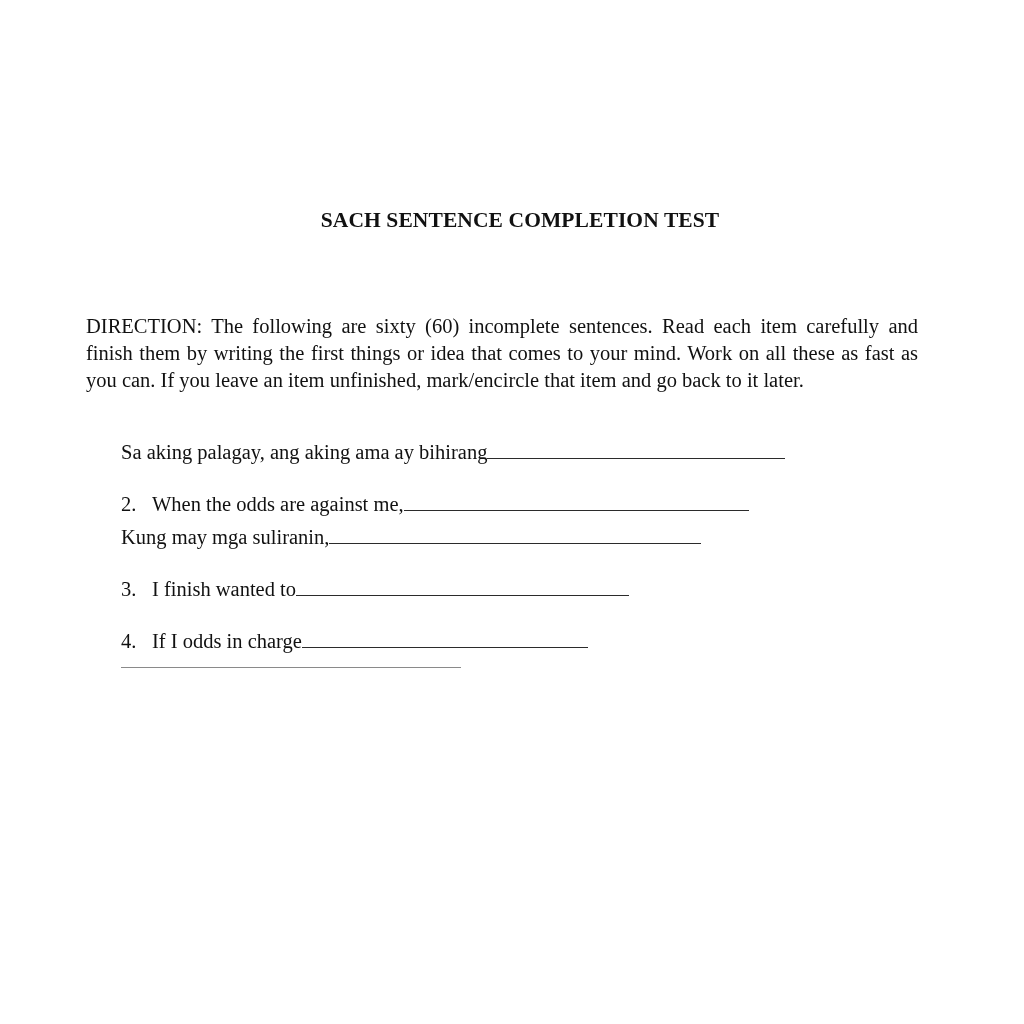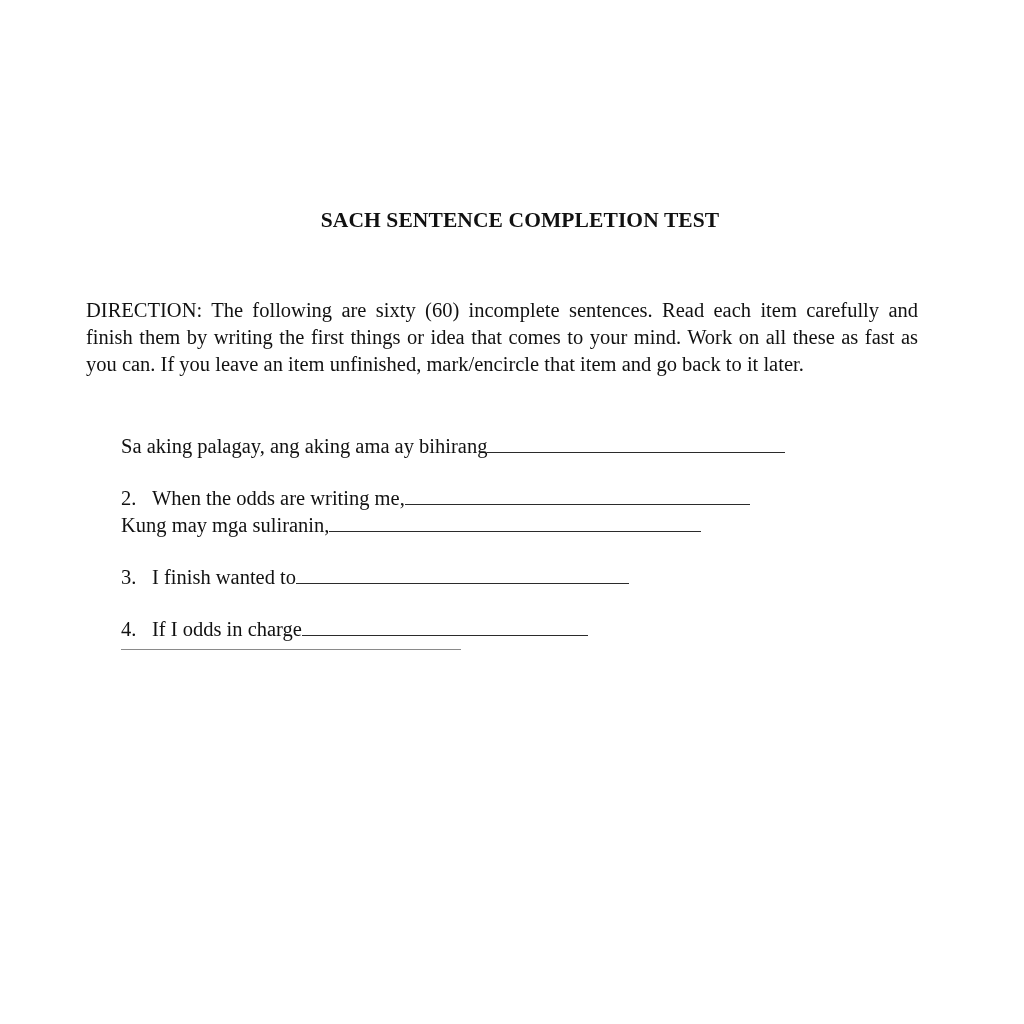--- a/index.html
+++ b/index.html
@@ -35,21 +35,21 @@
     font-size: 21.5px;
     font-weight: bold;
     letter-spacing: 0.1px;
     line-height: 1.2;
   }
 
   
   .direction {
     position: absolute;
     left: 86px;
-    top: 276px;
+    top: 292px;
     width: 832px;
     font-size: 20.5px;
     line-height: 27px;
     text-align: justify;
     text-justify: inter-word;
     hyphens: none;
   }
 
   
   .items {
@@ -80,20 +80,21 @@
   }
 
   .num {
     display: inline-block;
     width: 31px;
     text-align: left;
   }
 
   .line-tl {
     display: block;
+    margin-top: 6px;
   }
 
   .rule {
     display: inline-block;
     vertical-align: baseline;
     border-bottom: 1.5px solid #2b2b2b;
     height: 13px;
     margin-bottom: 0px;
   }
 
@@ -118,21 +119,21 @@
 
   <p class="direction">DIRECTION: The following are sixty (60) incomplete sentences. Read each item carefully and finish them by writing the first things or idea that comes to your mind. Work on all these as fast as you can. If you leave an item unfinished, mark/encircle that item and go back to it later.</p>
 
   <div class="items">
       <div class="item">
         <div>
           <div class="item-line line-tl"><span>Sa aking palagay, ang aking ama ay bihirang</span><span class="rule" style="width: 298px;"></span></div>
         </div>
       </div>
       <div class="item">
-        <div class="item-line line-en"><span class="num">2.</span><span>When the odds are writing me,</span><span class="rule" style="width: 345px;"></span></div>
+        <div class="item-line line-en"><span class="num">2.</span><span>When the odds are against me,</span><span class="rule" style="width: 345px;"></span></div>
         <div>
           <div class="item-line line-tl"><span>Kung may mga suliranin,</span><span class="rule" style="width: 372px;"></span></div>
         </div>
       </div>
       <div class="item">
         <div class="item-line line-en"><span class="num">3.</span><span>I finish wanted to</span><span class="rule" style="width: 333px;"></span></div>
       </div>
       <div class="item">
         <div class="item-line line-en"><span class="num">4.</span><span>If I odds in charge</span><span class="rule" style="width: 286px;"></span></div>
         <div class="clipped-row">

